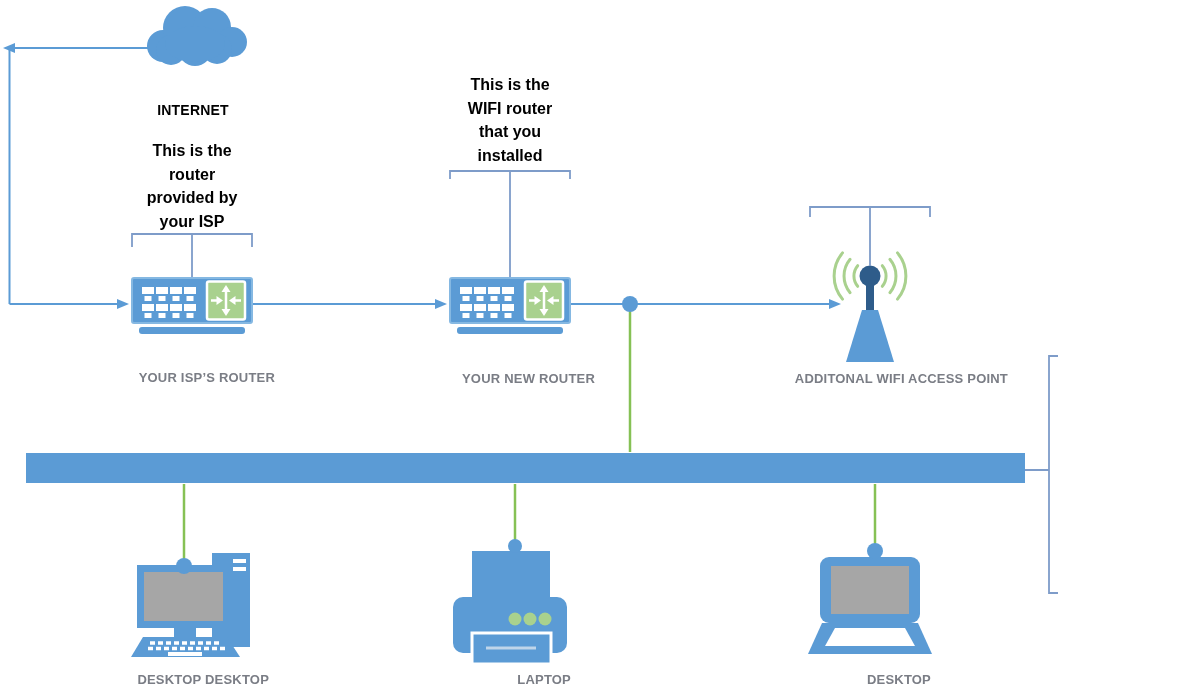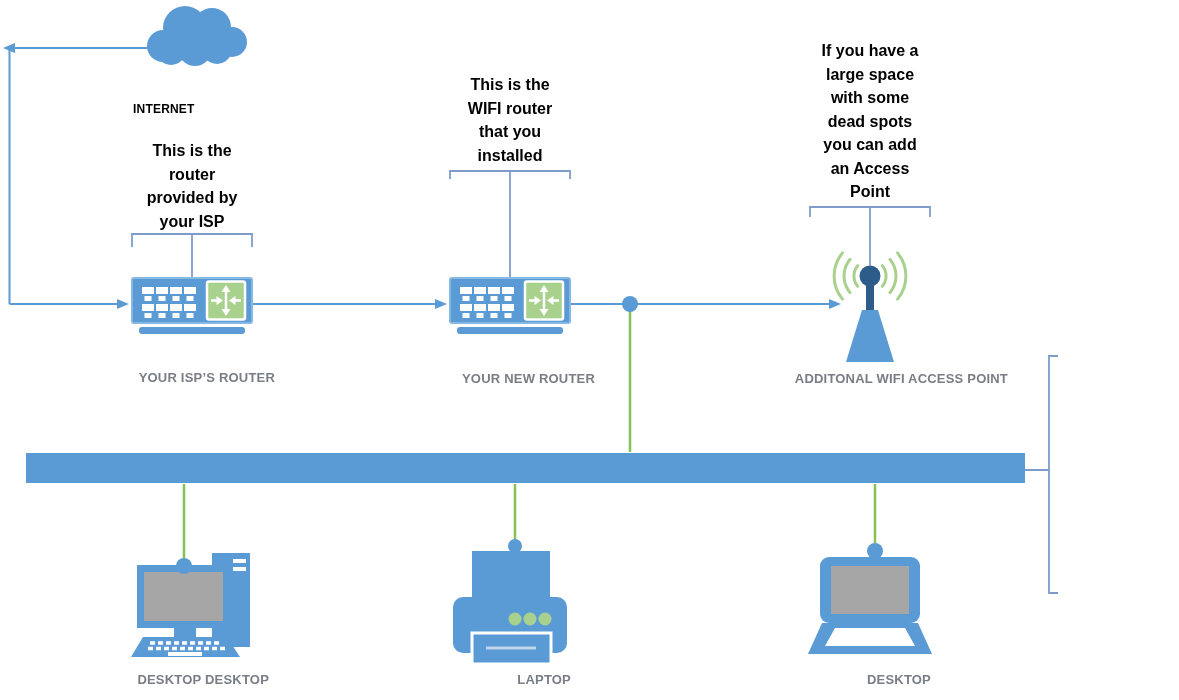--- a/index.html
+++ b/index.html
@@ -13,21 +13,21 @@
   svg{display:block}
   
   .fb{fill:var(--blue)} .fdb{fill:var(--dark-blue)} .fg{fill:var(--green-light)}
   .fgray{fill:var(--screen-gray)} .fw{fill:#fff} .fn{fill:none}
   .sb{stroke:var(--blue)} .sg{stroke:var(--green-line)} .sbr{stroke:var(--bracket-blue)}
   .sw{stroke:#fff} .strayline{stroke:#BFD5EA}
   
   .note{white-space:pre-line;font-weight:bold;color:#000;font-size:16px;line-height:23.5px;text-align:center}
   .note-left{text-align:left;font-size:15px}
   .caption{font-weight:bold;color:var(--label-gray);font-size:13px;text-align:right;letter-spacing:.2px;white-space:nowrap}
-  .internet-label{font-weight:bold;color:#000;font-size:12px;letter-spacing:.2px}
+  .internet-label{font-weight:bold;color:#000;font-size:14px;text-align:center;letter-spacing:.2px}
   .z2{z-index:2}.z3{z-index:3}.z4{z-index:4}.z6{z-index:6}
 </style>
 </head>
 <body>
 
 <div id="canvas">
 
   <div class="abs z2" style="left:26px;top:453px;width:999px;height:30px;background:var(--blue)"></div>
 
   <svg class="abs z3" style="left:133px;top:2px" width="120" height="66" viewBox="0 0 120 66">
@@ -186,27 +186,20 @@
   <div class="abs z6 note" style="left:107px;top:139px;width:170px">This is the
 router
 provided by
 your ISP</div>
 
   <div class="abs z6 note" style="left:425px;top:73px;width:170px">This is the
 WIFI router
 that you
 installed</div>
 
-  <div class="abs z6 note" style="left:785px;top:39px;width:170px">If you have a
-large space
-with some
-dead spots
-you can add
-an Access
-Point</div>
 
 
   <div class="abs z6 caption" style="left:105px;top:370px;width:170px">YOUR ISP’S ROUTER</div>
 
   <div class="abs z6 caption" style="left:425px;top:371px;width:170px">YOUR NEW ROUTER</div>
 
   <div class="abs z6 caption" style="left:764px;top:371px;width:244px">ADDITONAL WIFI ACCESS POINT</div>
 
   <div class="abs z6 caption" style="left:99px;top:672px;width:170px">DESKTOP DESKTOP</div>
 

